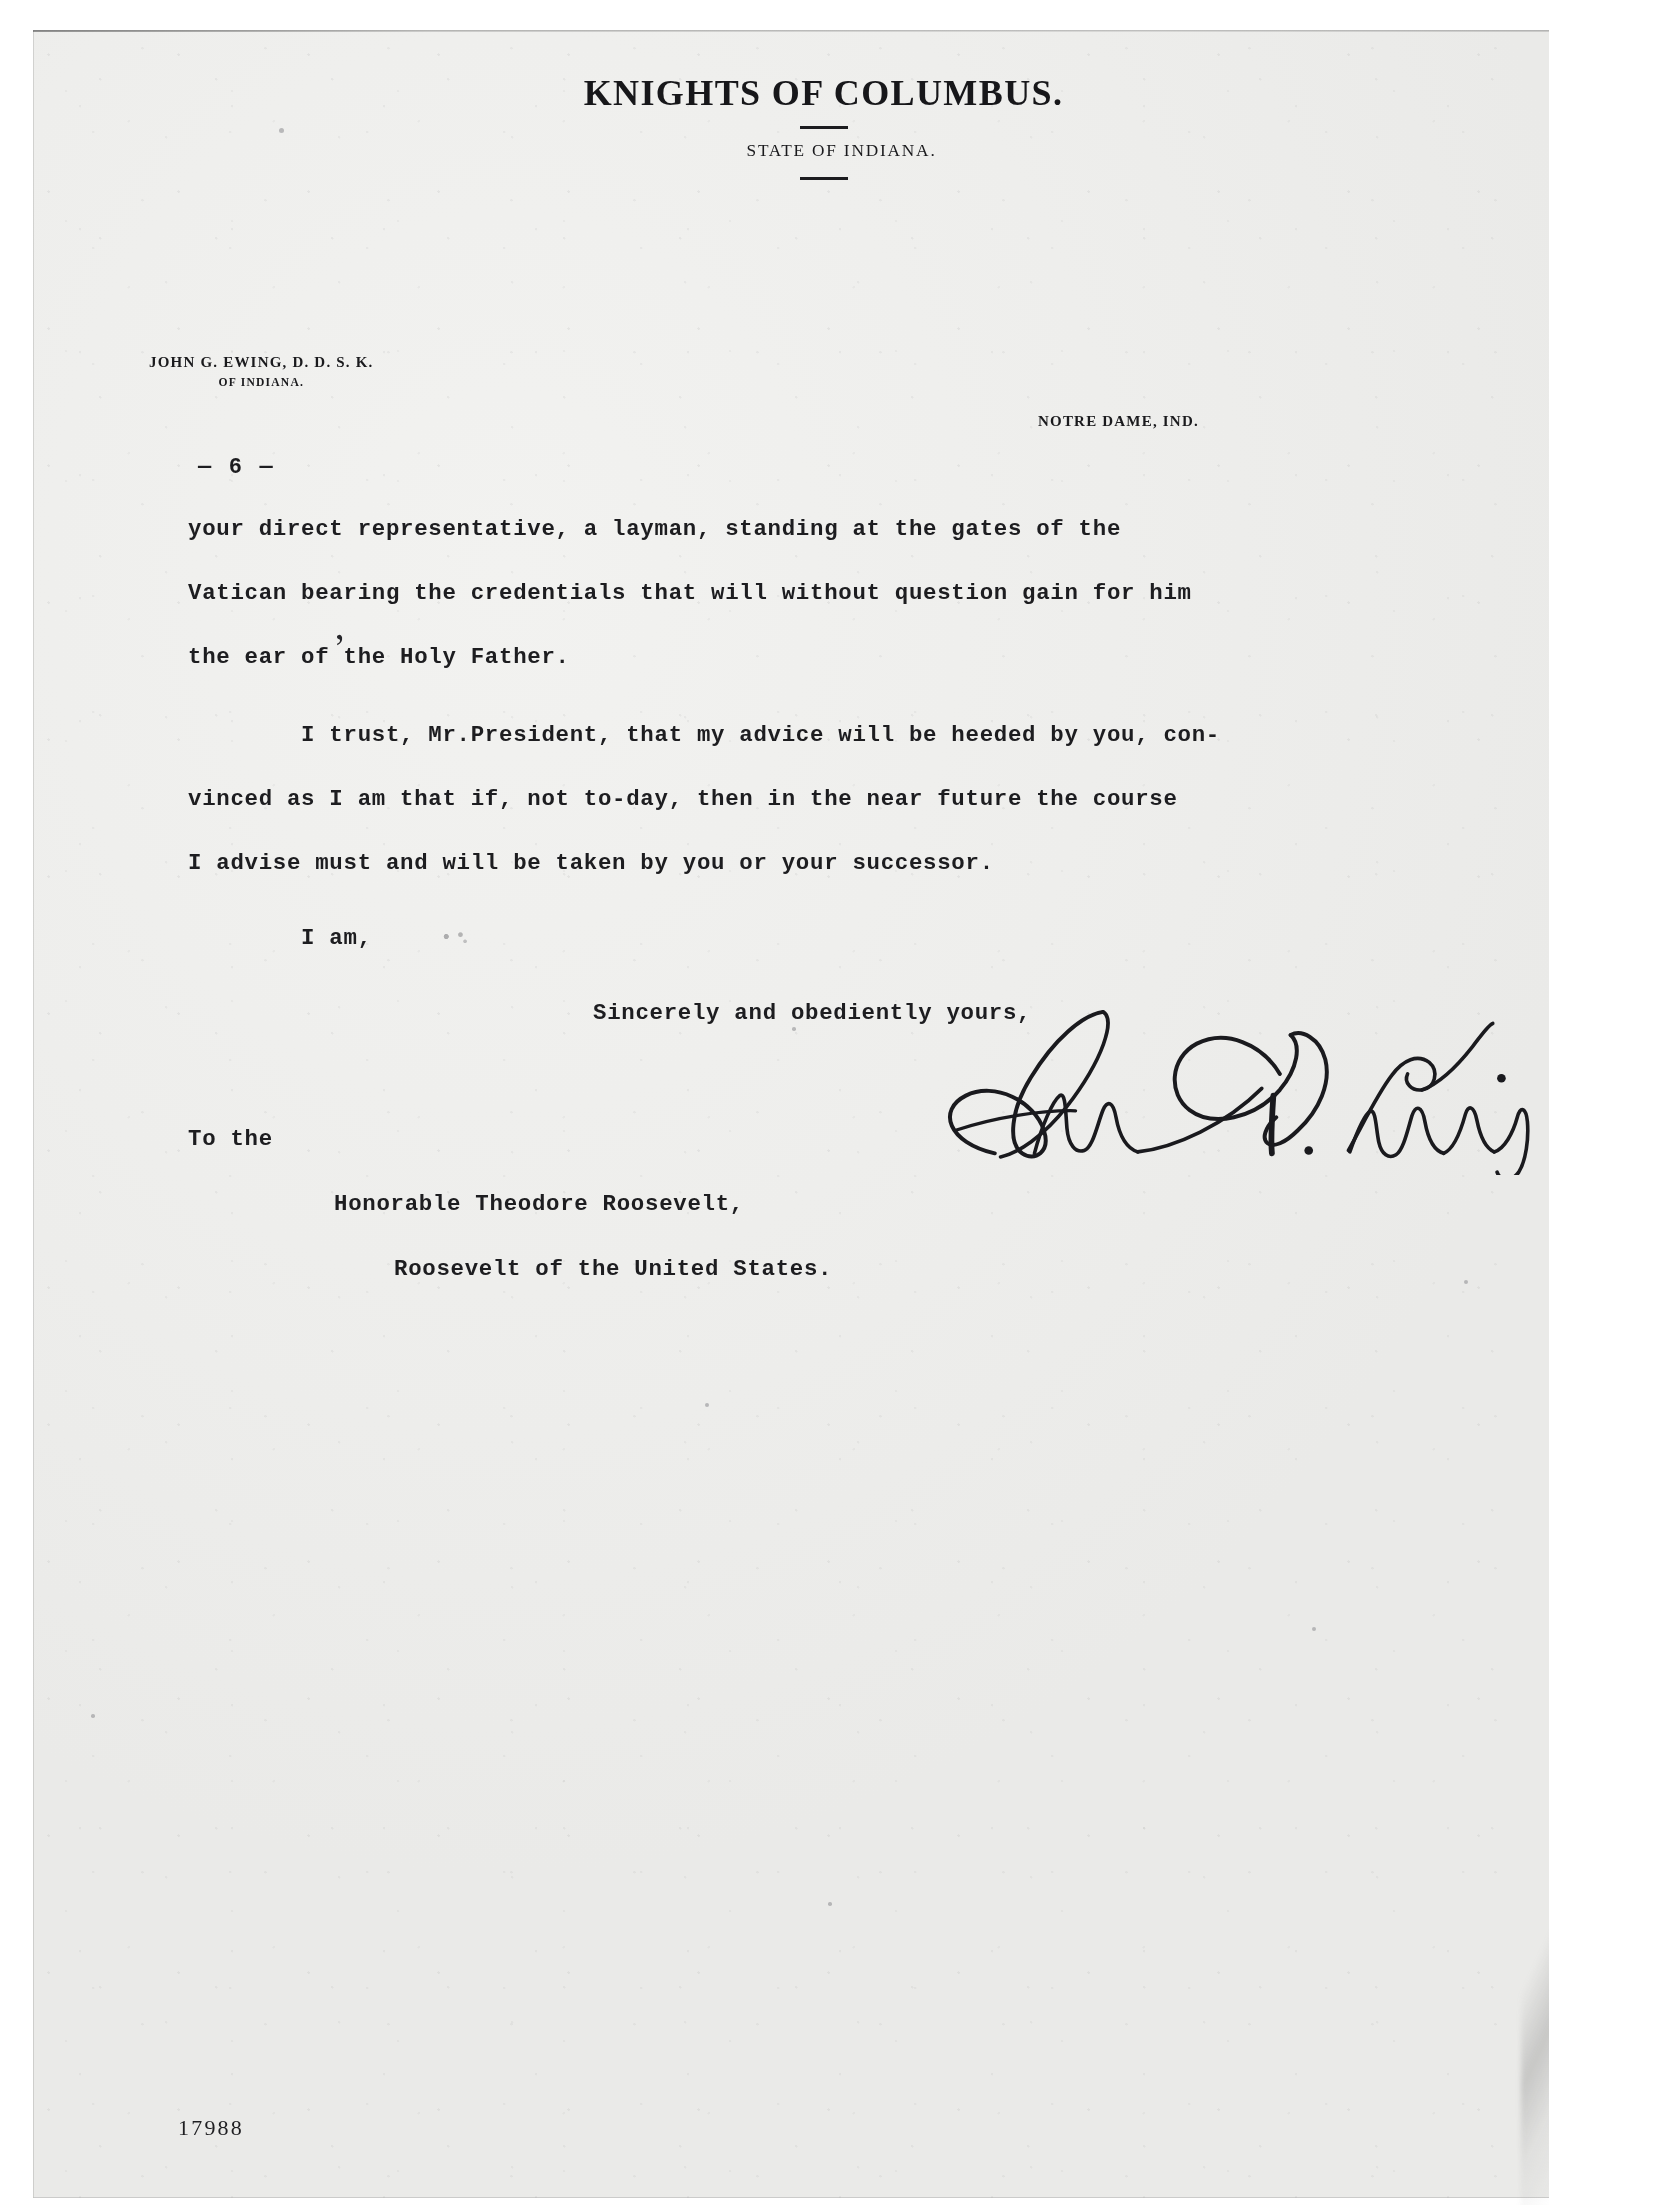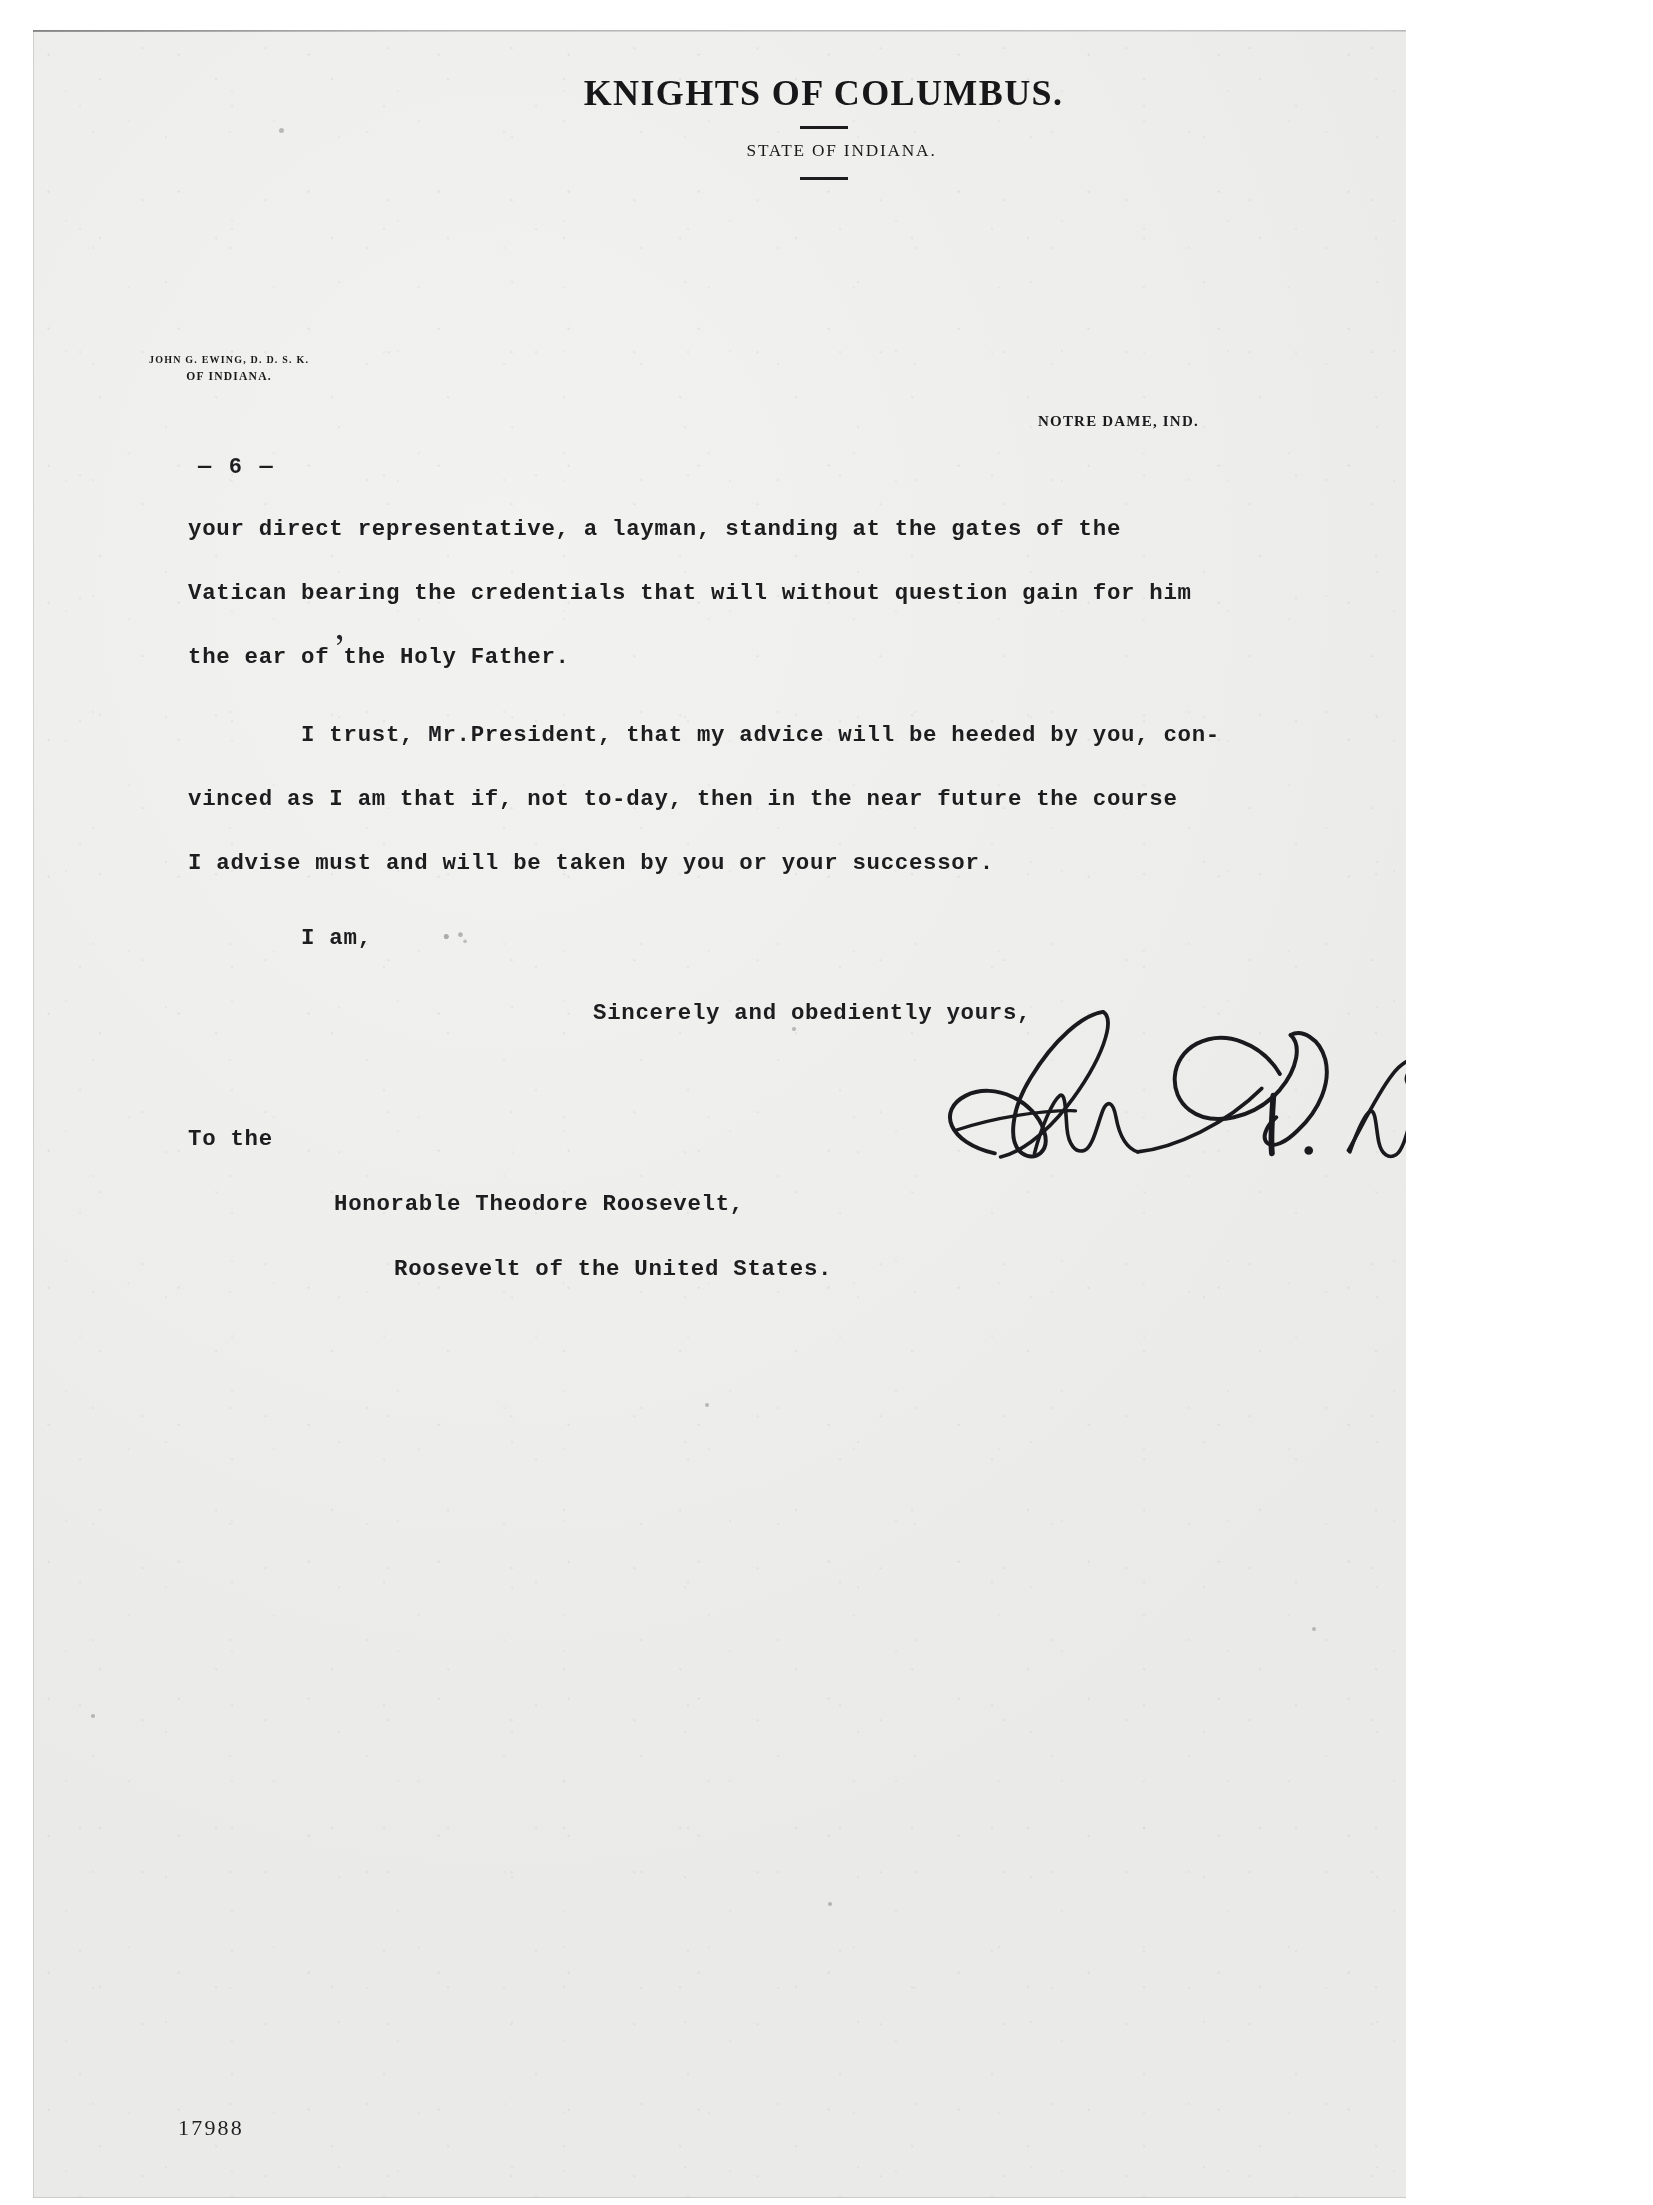--- a/index.html
+++ b/index.html
@@ -10,21 +10,21 @@
   body {
     width: 1654px;
     height: 2205px;
     font-family: "Liberation Serif", serif;
     overflow: hidden;
   }
 
   
   #scan {
     position: relative;
-    width: 1406px;
+    width: 1549px;
     height: 2205px;
     background: #ffffff;
     overflow: hidden;
   }
 
   
   #paper {
     position: absolute;
     left: 33px;
     top: 30px;
@@ -126,21 +126,21 @@
   .sender {
     position: absolute;
     left: 116px;
     top: 324px;
     text-align: center;
     color: #1a1a1d;
   }
   .sender-name {
     font-family: "Liberation Serif", serif;
     font-weight: bold;
-    font-size: 10px;
+    font-size: 15px;
     letter-spacing: 1.2px;
     white-space: pre;
   }
   .sender-state {
     font-family: "Liberation Serif", serif;
     font-weight: bold;
     font-size: 11.6px;
     letter-spacing: 1.2px;
     margin-top: 5px;
     white-space: pre;

